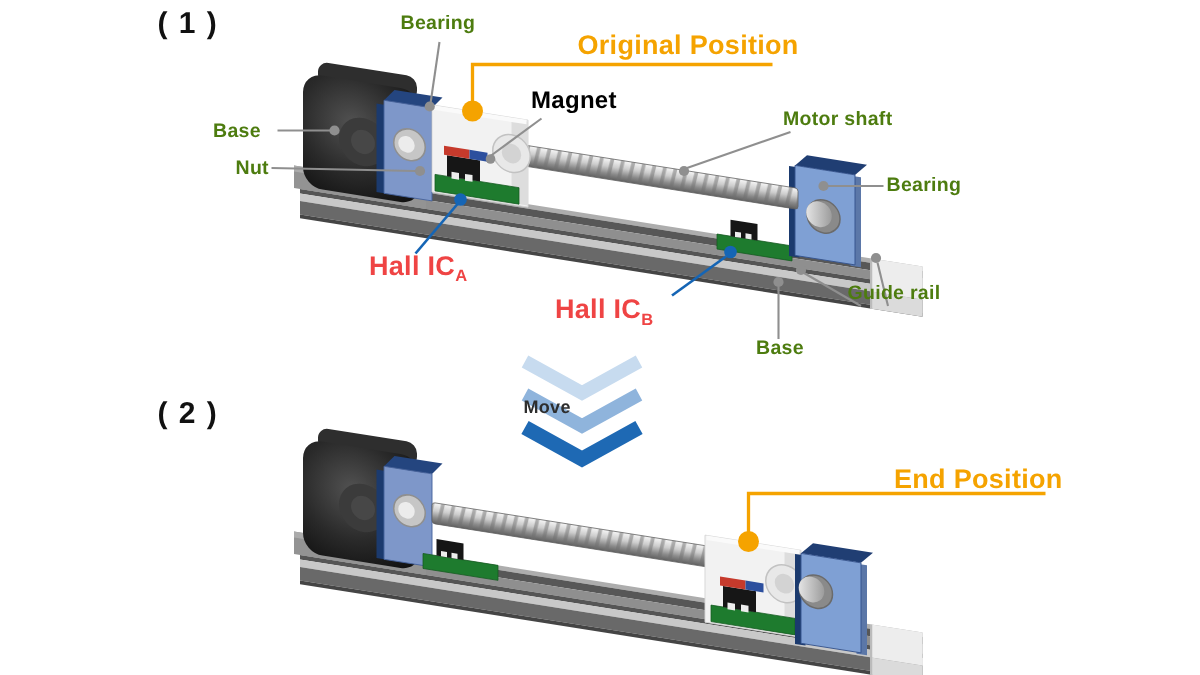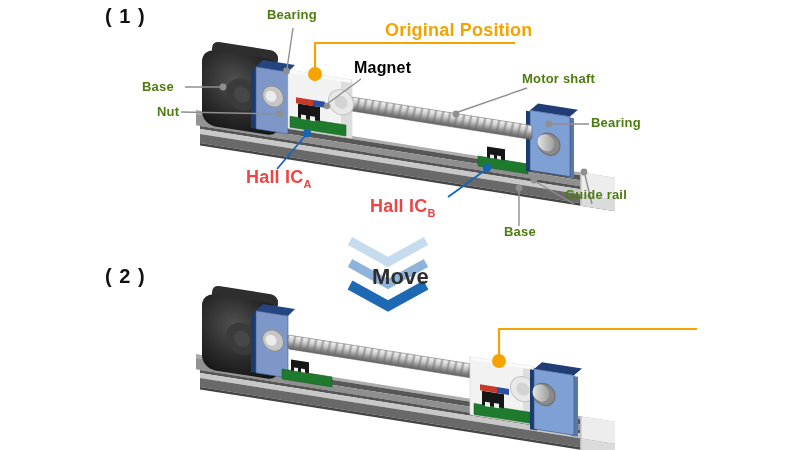--- a/index.html
+++ b/index.html
@@ -6,21 +6,21 @@
   .stage{position:relative;width:800px;height:450px;background:#ffffff;overflow:hidden;
          font-family:"Liberation Sans",sans-serif;}
   .stage svg{position:absolute;left:0;top:0;}
   .lbl{position:absolute;font-weight:bold;color:#4d7c0f;font-size:13px;
        letter-spacing:.2px;white-space:nowrap;line-height:1.1;}
   .lbl-md{font-size:16px;color:#000000;}
   .lbl-idx{font-size:20px;color:#111;letter-spacing:1px;}
   .lbl-pos{font-size:18px;color:#f5a300;letter-spacing:.2px;}
   .lbl-hall{font-size:18px;color:#ef4444;margin-left:13px;}
   .lbl-hall sub{font-size:11px;}
-  .lbl-move{font-size:22px;color:#2e2e2e;text-align:right;}
+  .lbl-move{font-size:12px;color:#2e2e2e;text-align:left;}
 </style>
 </head>
 <body>
 
 <div class="stage">
 
   <svg width="800" height="450" viewBox="0 0 800 450">
     <defs>
       <linearGradient id="shaftGrad" x1="0" y1="0" x2="0" y2="1">
         <stop offset="0" stop-color="#F6F6F6"></stop>
@@ -185,14 +185,15 @@
   <div class="lbl" style="left:157px;top:105px">Nut</div>
   <div class="lbl" style="left:522px;top:72px">Motor shaft</div>
   <div class="lbl" style="left:591px;top:116px">Bearing</div>
   <div class="lbl lbl-hall" style="left:233px;top:168px"><span>Hall IC</span><sub>A</sub></div>
   <div class="lbl lbl-hall" style="left:357px;top:197px"><span>Hall IC</span><sub>B</sub></div>
   <div class="lbl" style="left:565px;top:188px">Guide rail</div>
   <div class="lbl" style="left:504px;top:225px">Base</div>
 
   <div class="lbl lbl-idx" style="left:105px;top:265px">( 2 )</div>
   <div class="lbl lbl-move" style="left:349px;top:265px;width:80px">Move</div>
+  <div class="lbl lbl-pos" style="left:596px;top:310px">End Position</div>
 
 </div>
 
 </body></html>

